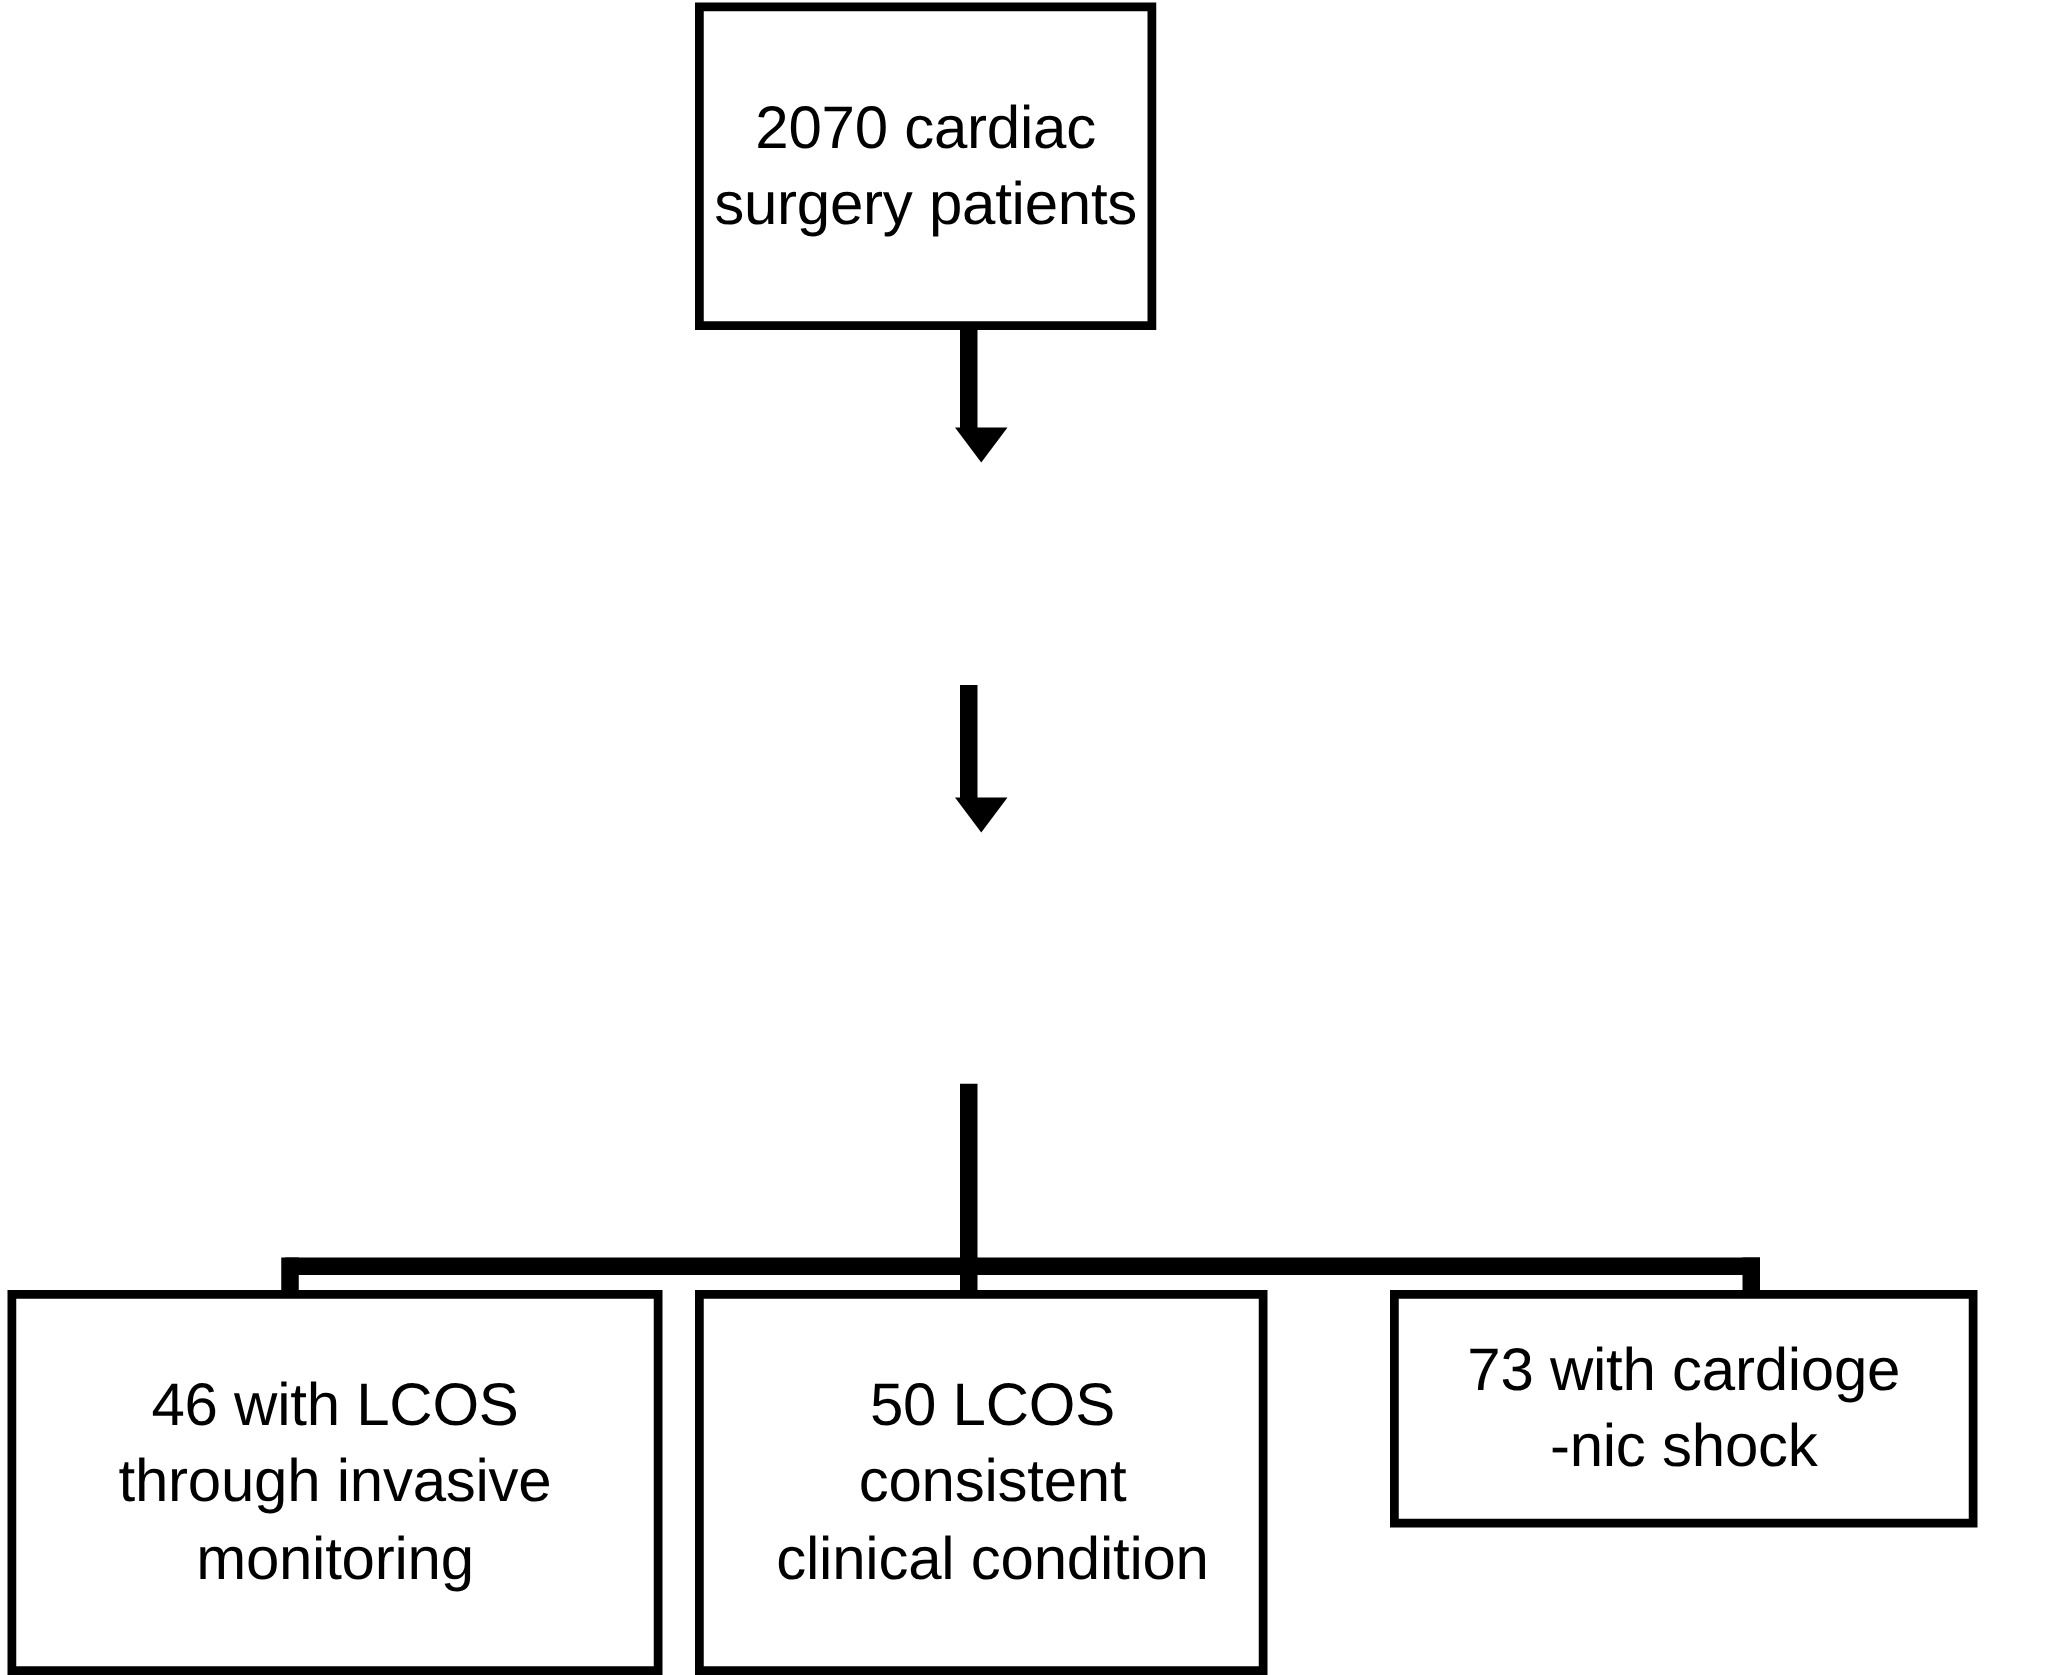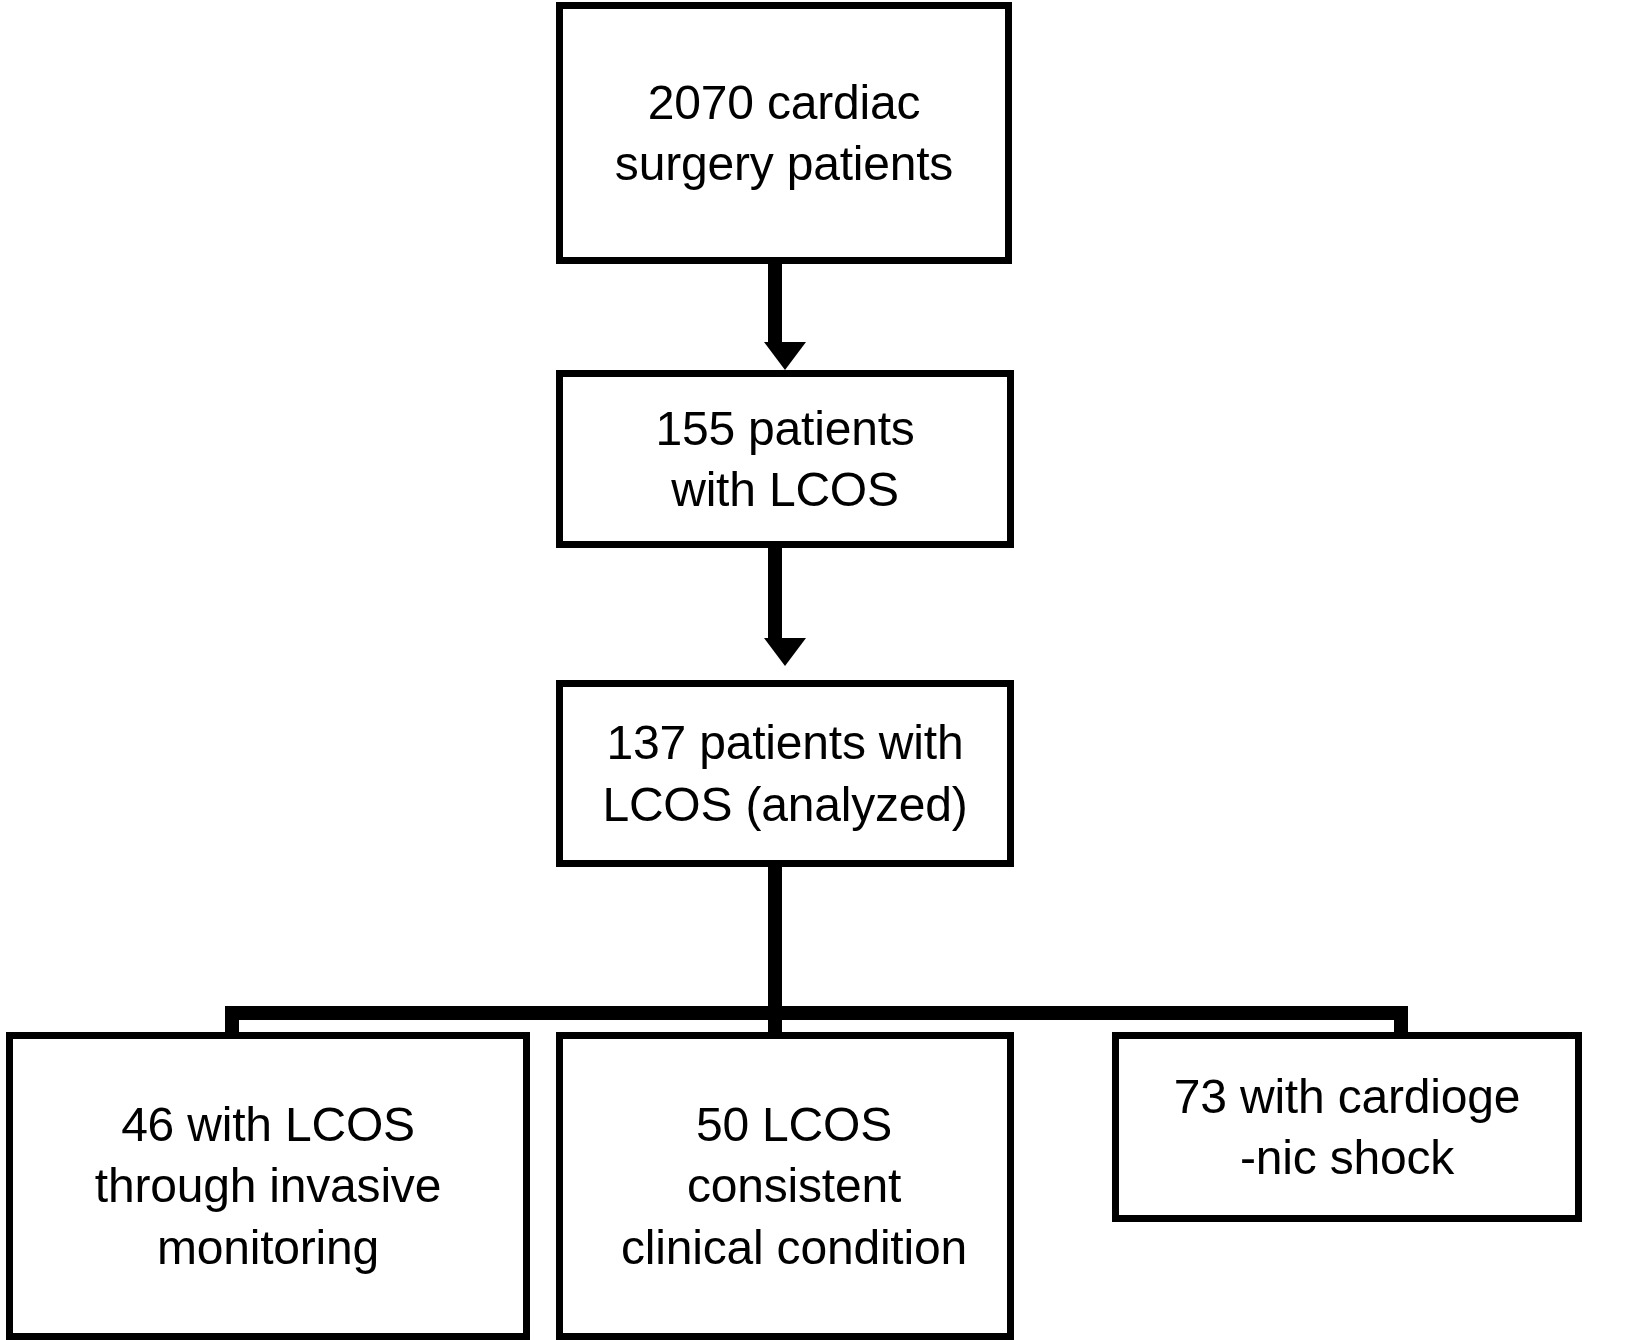--- a/index.html
+++ b/index.html
@@ -24,21 +24,21 @@
     align-items: center;
     justify-content: center;
     text-align: center;
     color: #000000;
     line-height: 1.28;
     white-space: pre-line;
     letter-spacing: -0.2px;
   }
   
   #node-total {
-    left: 556px; top: 2px; width: 456px; height: 262px;
+    left: 556px; top: 2px; width: 369px; height: 262px;
     font-size: 48px;
   }
   #node-lcos {
     left: 556px; top: 370px; width: 458px; height: 178px;
     font-size: 48px;
   }
   #node-analyzed {
     left: 556px; top: 680px; width: 458px; height: 187px;
     font-size: 48px;
   }
@@ -97,28 +97,24 @@
 <body>
 
 <div id="flowchart">
 
   <div class="node" id="node-total">2070 cardiac
 surgery patients</div>
 
   <div class="vline" id="conn1-stem"></div>
   <div class="arrowhead" id="conn1-head"></div>
 
-  <div class="node" id="node-lcos">155 patients
-with LCOS</div>
 
   <div class="vline" id="conn2-stem"></div>
   <div class="arrowhead" id="conn2-head"></div>
 
-  <div class="node" id="node-analyzed">137 patients with
-LCOS (analyzed)</div>
 
   <div class="vline" id="bus-stem"></div>
   <div class="hline" id="bus-bar"></div>
 
   <div class="vline" id="branch-l-stem"></div>
   <div class="arrowhead" id="branch-l-head"></div>
 
   <div class="vline" id="branch-c-stem"></div>
   <div class="arrowhead" id="branch-c-head"></div>
 

